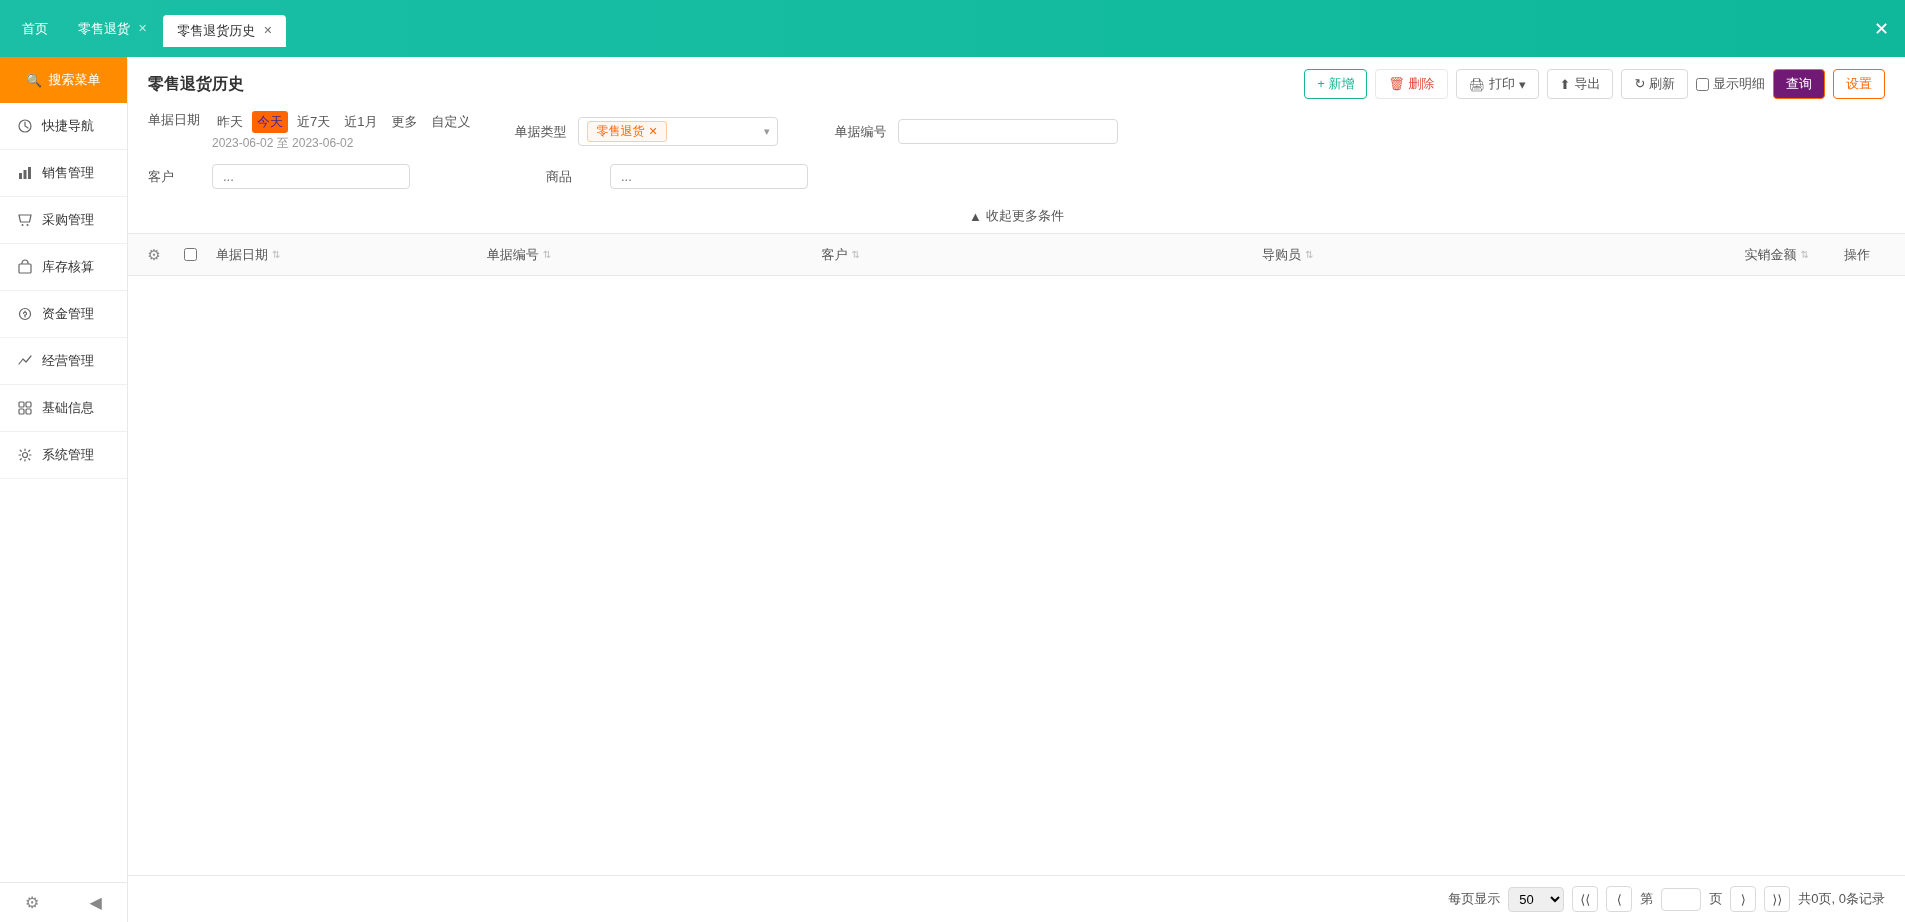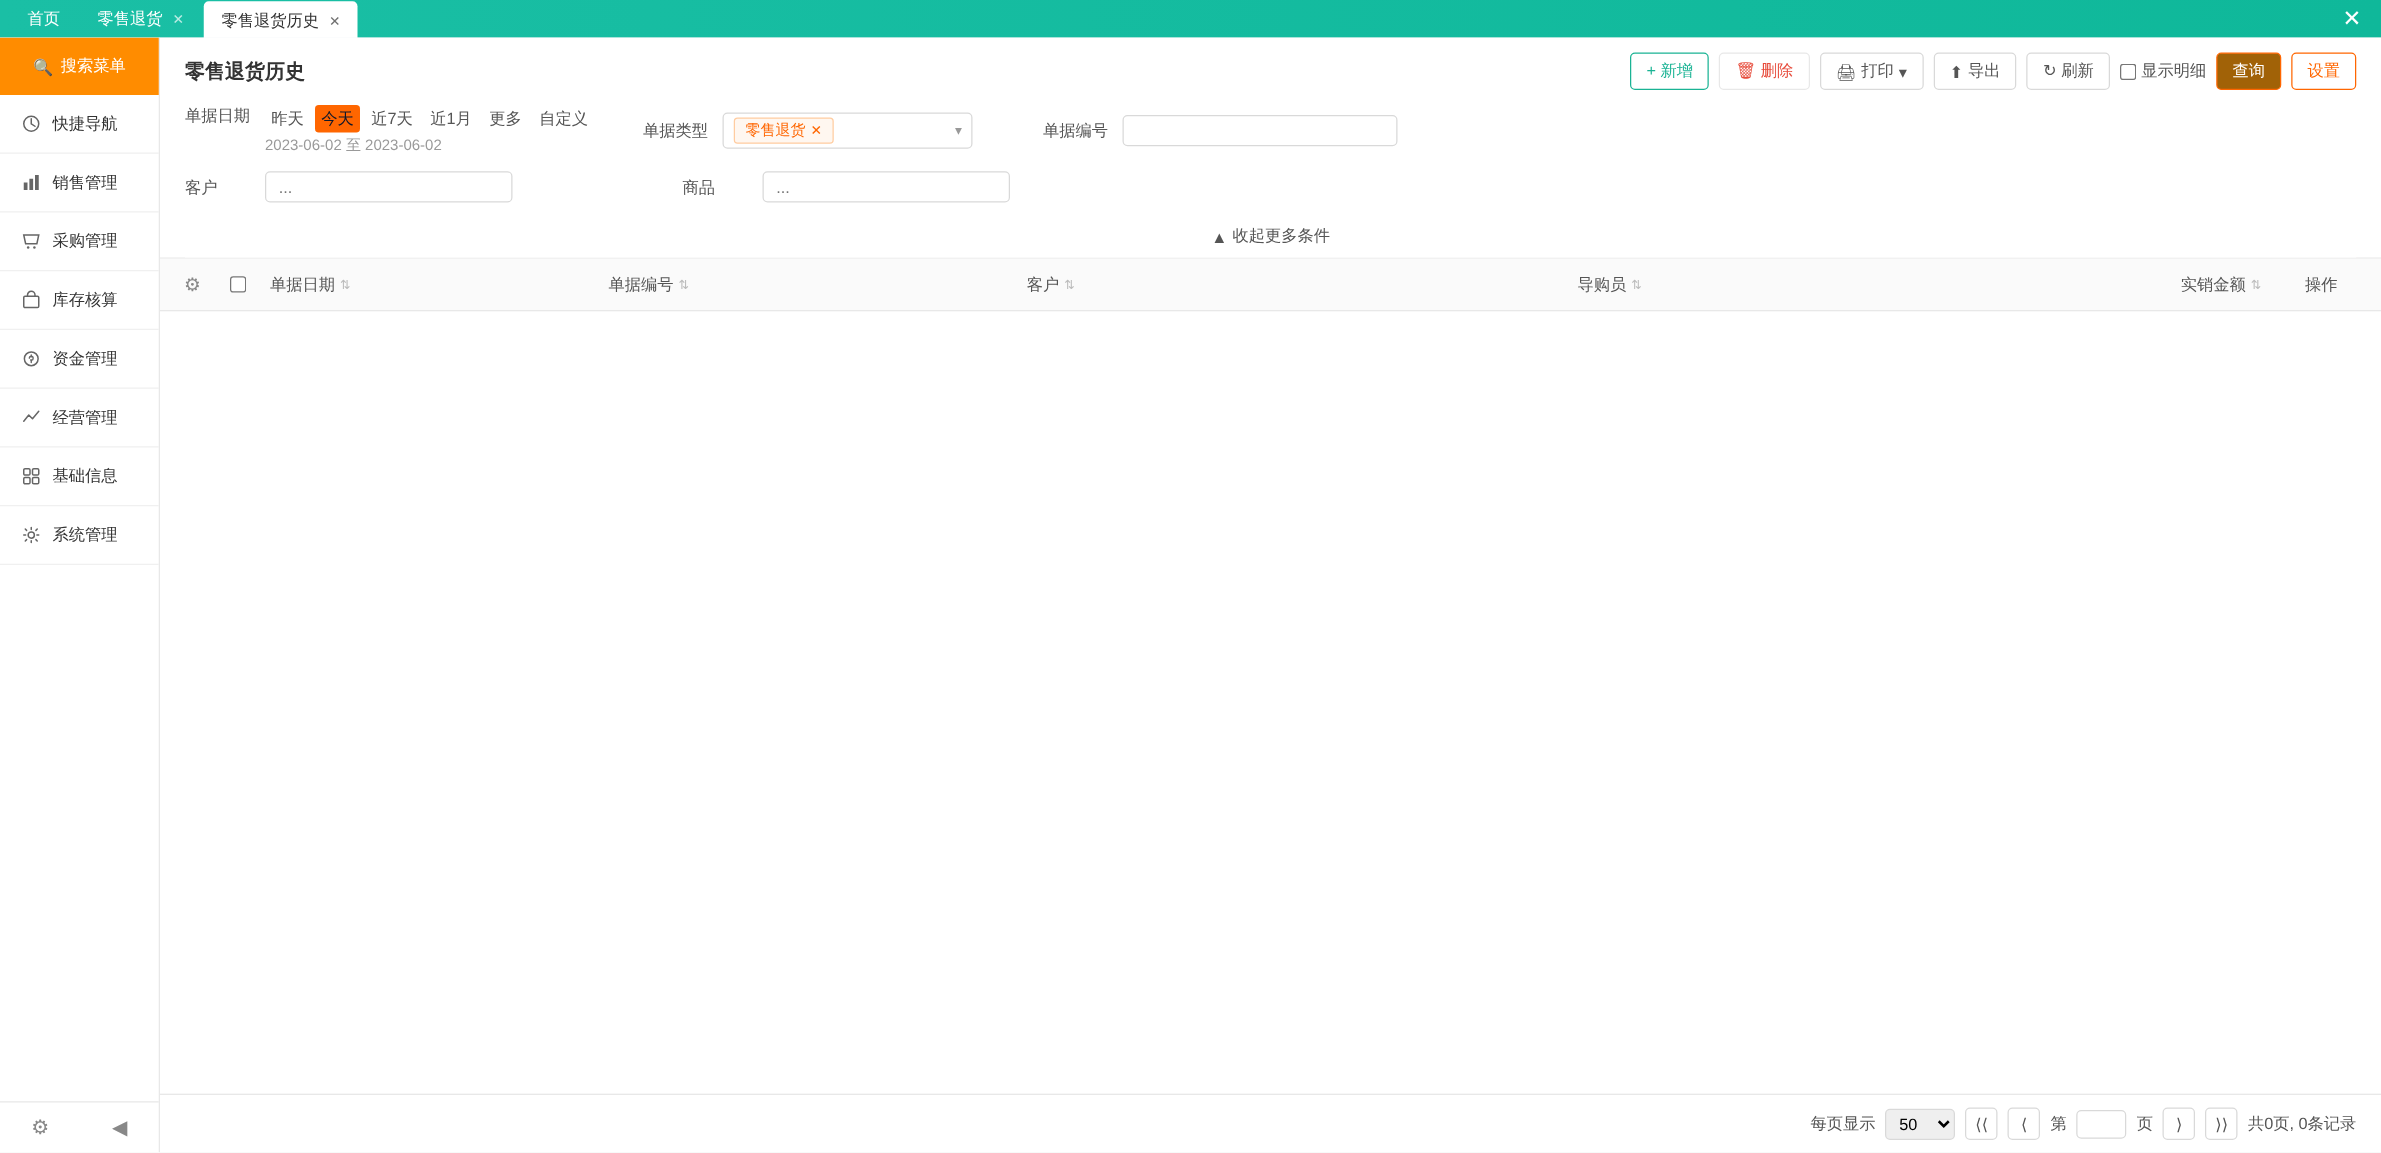--- a/index.html
+++ b/index.html
@@ -1,20 +1,20 @@
 <!DOCTYPE html>
 <html><head>
   <meta charset="utf-8">
   <style>
     * { box-sizing: border-box; margin: 0; padding: 0; font-family: 'Microsoft YaHei', Arial, sans-serif; }
     body { display: flex; flex-direction: column; height: 922px; overflow: hidden; background: #f5f5f5; }
 
     
     .topbar {
-      height: 30px;
+      height: 57px;
       background: linear-gradient(90deg, #1abfa5 0%, #0fb89a 100%);
       display: flex;
       align-items: center;
       padding: 0 8px;
       flex-shrink: 0;
     }
     .topbar-tabs {
       display: flex;
       align-items: center;
       flex: 1;
@@ -146,21 +146,21 @@
       gap: 4px;
       padding: 5px 12px;
       border: 1px solid #d9d9d9;
       border-radius: 4px;
       background: #fff;
       font-size: 13px;
       color: #555;
       cursor: pointer;
     }
     .toolbar-btn.btn-query {
-      background: #a16207;
+      background: #701a75;
       color: #fff;
       border-color: #ff6600;
     }
     .toolbar-btn.btn-set {
       background: #fff;
       color: #ff6600;
       border-color: #ff6600;
     }
     .toolbar-btn.btn-new { color: #1ab394; border-color: #1ab394; }
     .toolbar-btn.btn-del { color: #e74c3c; border-color: #e8e8e8; }
@@ -199,21 +199,21 @@
     .date-opt {
       font-size: 13px;
       color: #555;
       cursor: pointer;
       padding: 2px 5px;
       border-radius: 3px;
       text-align: center;
     }
     .date-opt.active {
       background: #ff6600;
-      color: #0f172a;
+      color: #4c1d95;
       border-radius: 3px;
     }
     .date-range {
       font-size: 12px;
       color: #999;
     }
     .filter-input {
       border: 1px solid #d9d9d9;
       border-radius: 4px;
       padding: 4px 10px;

